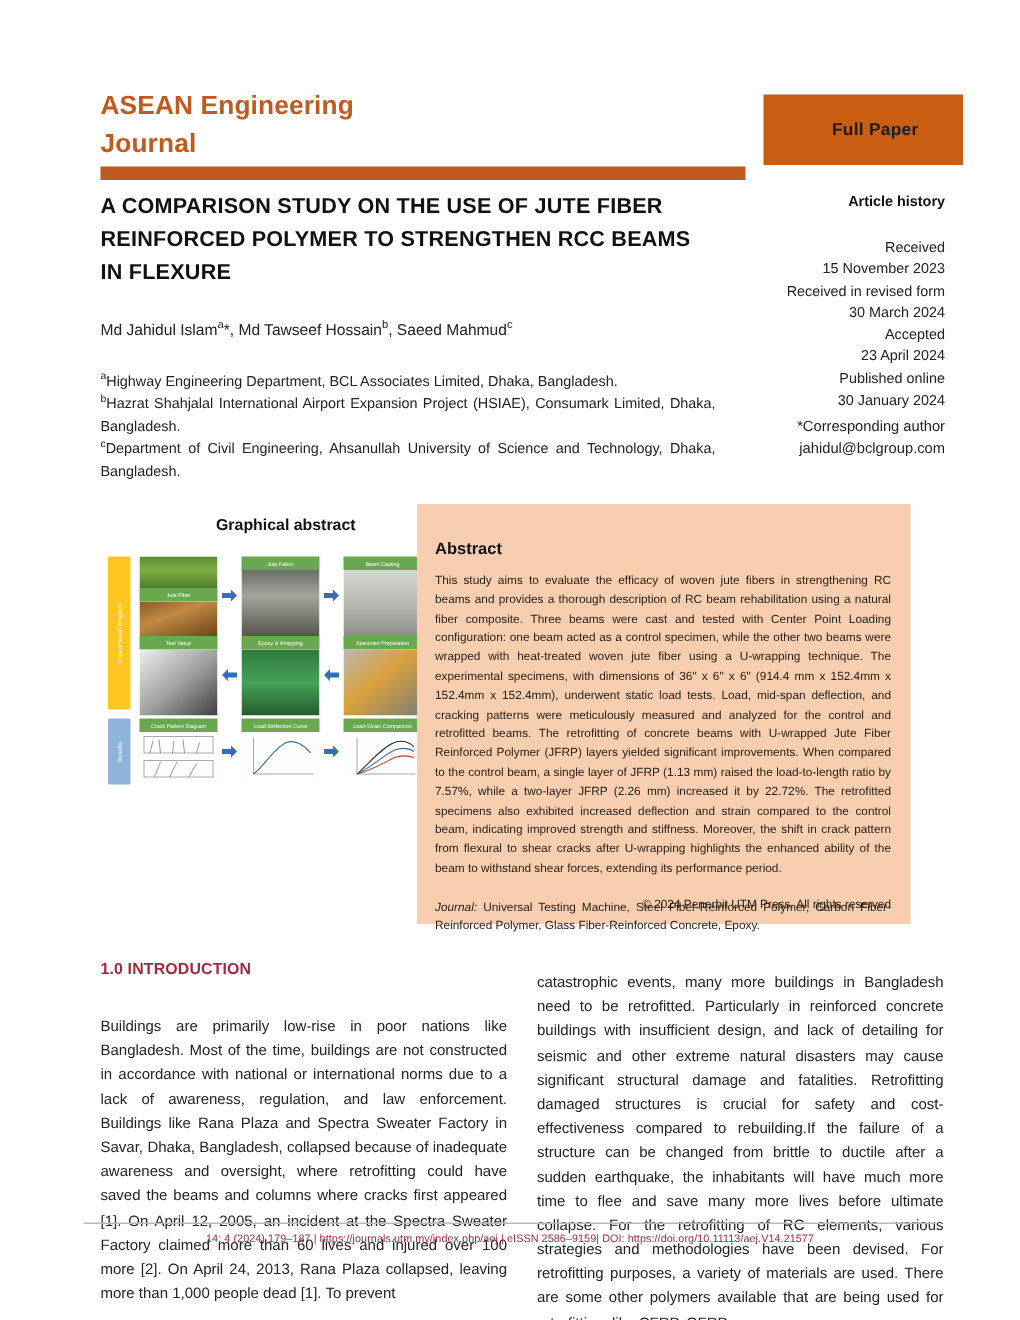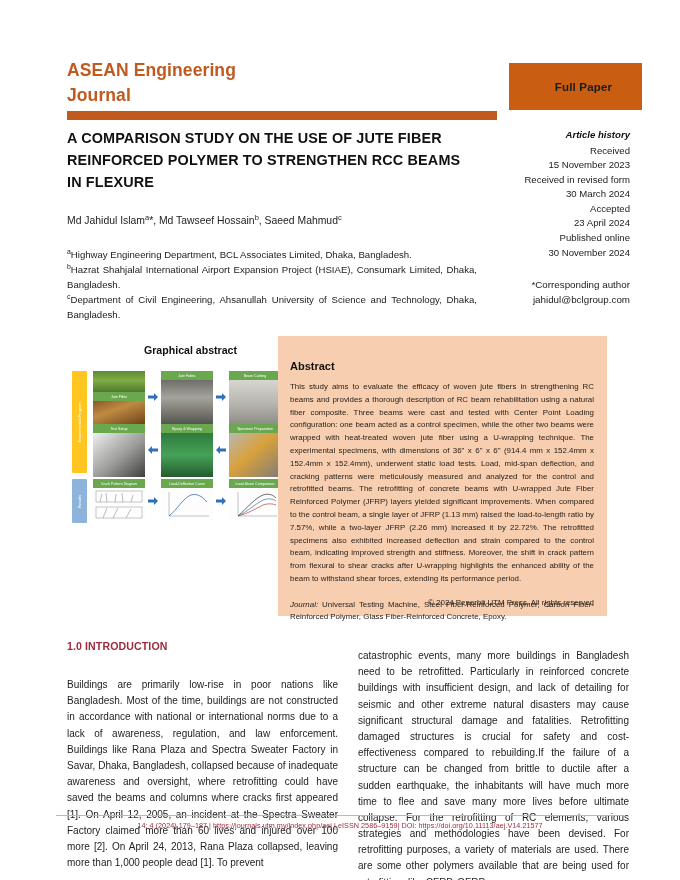--- a/index.html
+++ b/index.html
@@ -103,22 +103,21 @@
     top: 128px;
     width: 152px;
     text-align: right;
     font-size: 9.6px;
     color: #222;
     line-height: 1.52;
   }
   .history .hist-title {
     font-weight: bold;
     color: #111;
-    margin-bottom: 1px;
-    font-style: italic;
+    margin-bottom: 16px;
   }
   .corresponding {
     position: absolute;
     left: 478px;
     top: 277px;
     width: 152px;
     text-align: right;
     font-size: 9.8px;
     color: #222;
     line-height: 1.55;
@@ -307,21 +306,21 @@
 
   <div class="history">
     <div class="hist-title">Article history</div>
     <div>Received</div>
     <div>15 November 2023</div>
     <div>Received in revised form</div>
     <div>30 March 2024</div>
     <div>Accepted</div>
     <div>23 April 2024</div>
     <div>Published online</div>
-    <div>30 November 2024</div>
+    <div>30 January 2024</div>
   </div>
 
   <div class="corresponding">
     <div>*Corresponding author</div>
     <div>jahidul@bclgroup.com</div>
   </div>
 
   <div class="ga-title">Graphical abstract</div>
   <div class="ga-figure">
 

